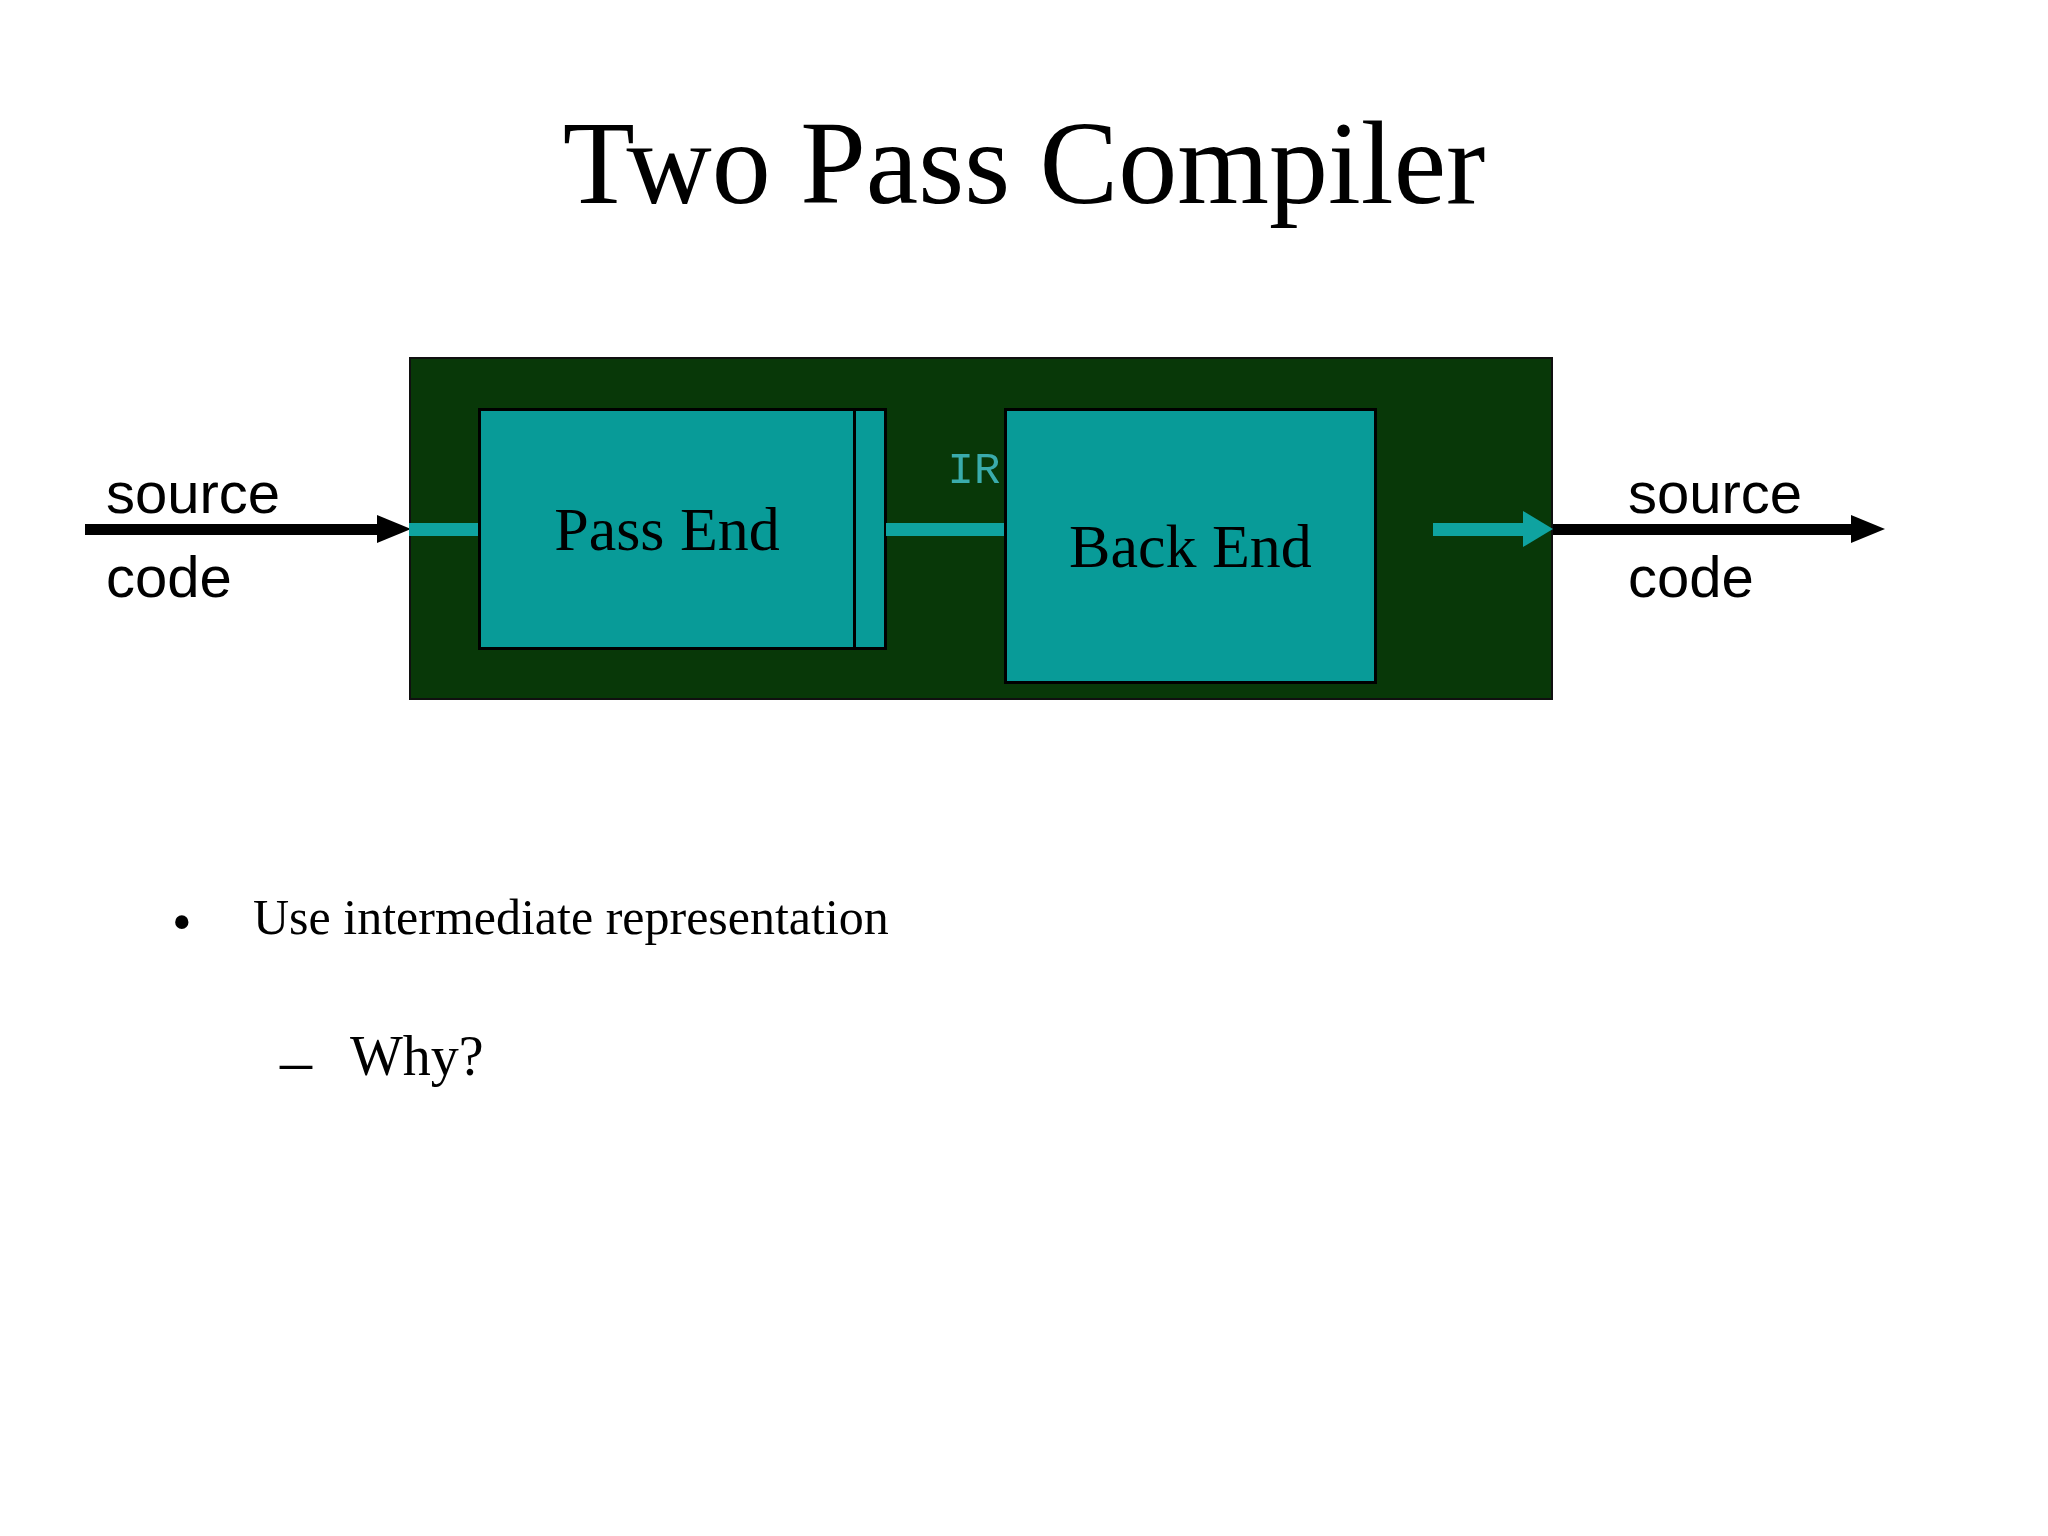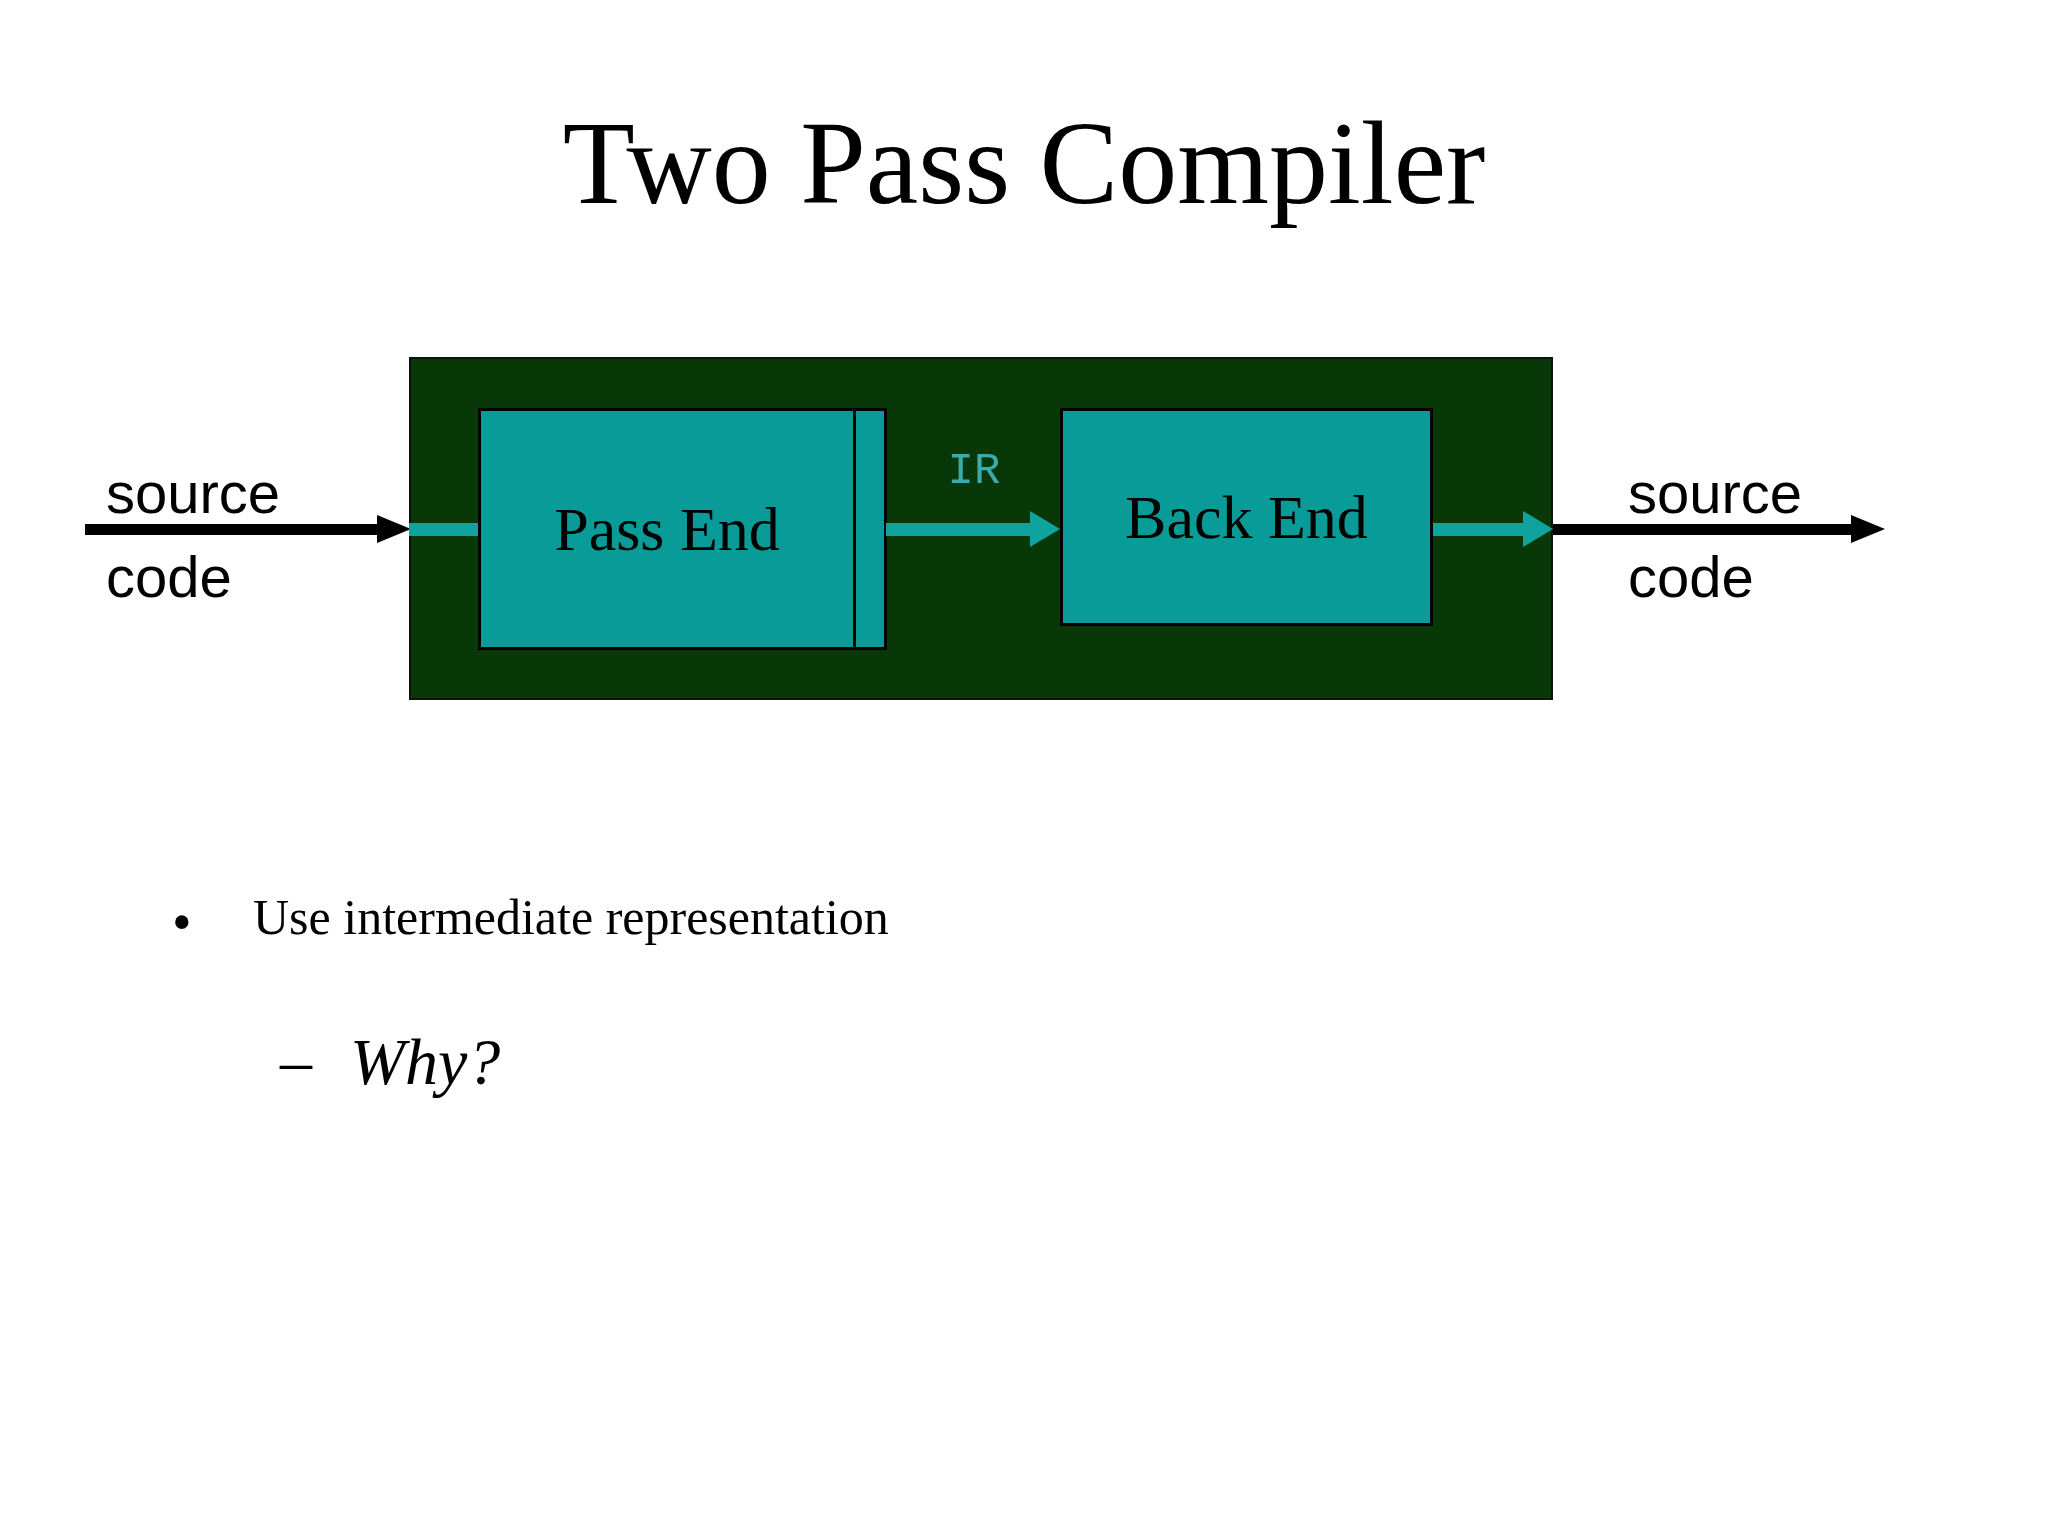--- a/index.html
+++ b/index.html
@@ -33,21 +33,21 @@
   .green-box{
     left:409px;top:357px;width:1144px;height:343px;
     background:var(--container-green);
     border:2px solid #101010;
   }
   .stage-box{
     background:var(--box-teal);
     border:3px solid #000;
   }
   .front-box{left:478px;top:408px;width:409px;height:242px;}
-  .back-box{left:1060px;top:408px;width:373px;height:218px;}
+  .back-box{left:1004px;top:408px;width:373px;height:276px;}
   .front-divider{
     position:absolute;
     left:372px;top:-1px;bottom:-1px;width:3px;
     background:#000;
   }
   .stage-label{
     position:absolute;top:0;bottom:0;left:0;
     display:flex;align-items:center;justify-content:center;
     font-family:"Liberation Serif",serif;
     font-size:62px;color:var(--text-black);
@@ -83,21 +83,21 @@
     color:var(--ir-text-teal);
   }
   .bullet-marker{
     font-family:"Liberation Serif",serif;
     color:var(--text-black);
     white-space:nowrap;
   }
   .bullet1-marker{left:172px;top:890px;font-size:56px;}
   .bullet1-text{left:253px;top:888px;font-size:50px;}
   .bullet2-marker{left:280px;top:1024px;font-size:64px;}
-  .bullet2-text{left:350px;top:1024px;font-size:66px;font-style:italic;}
+  .bullet2-text{left:350px;top:1024px;font-size:56px;}
   .bullet-text{
     font-family:"Liberation Serif",serif;
     color:var(--text-black);
     white-space:nowrap;
   }
 </style>
 </head>
 <body>
 
 <div class="slide">

